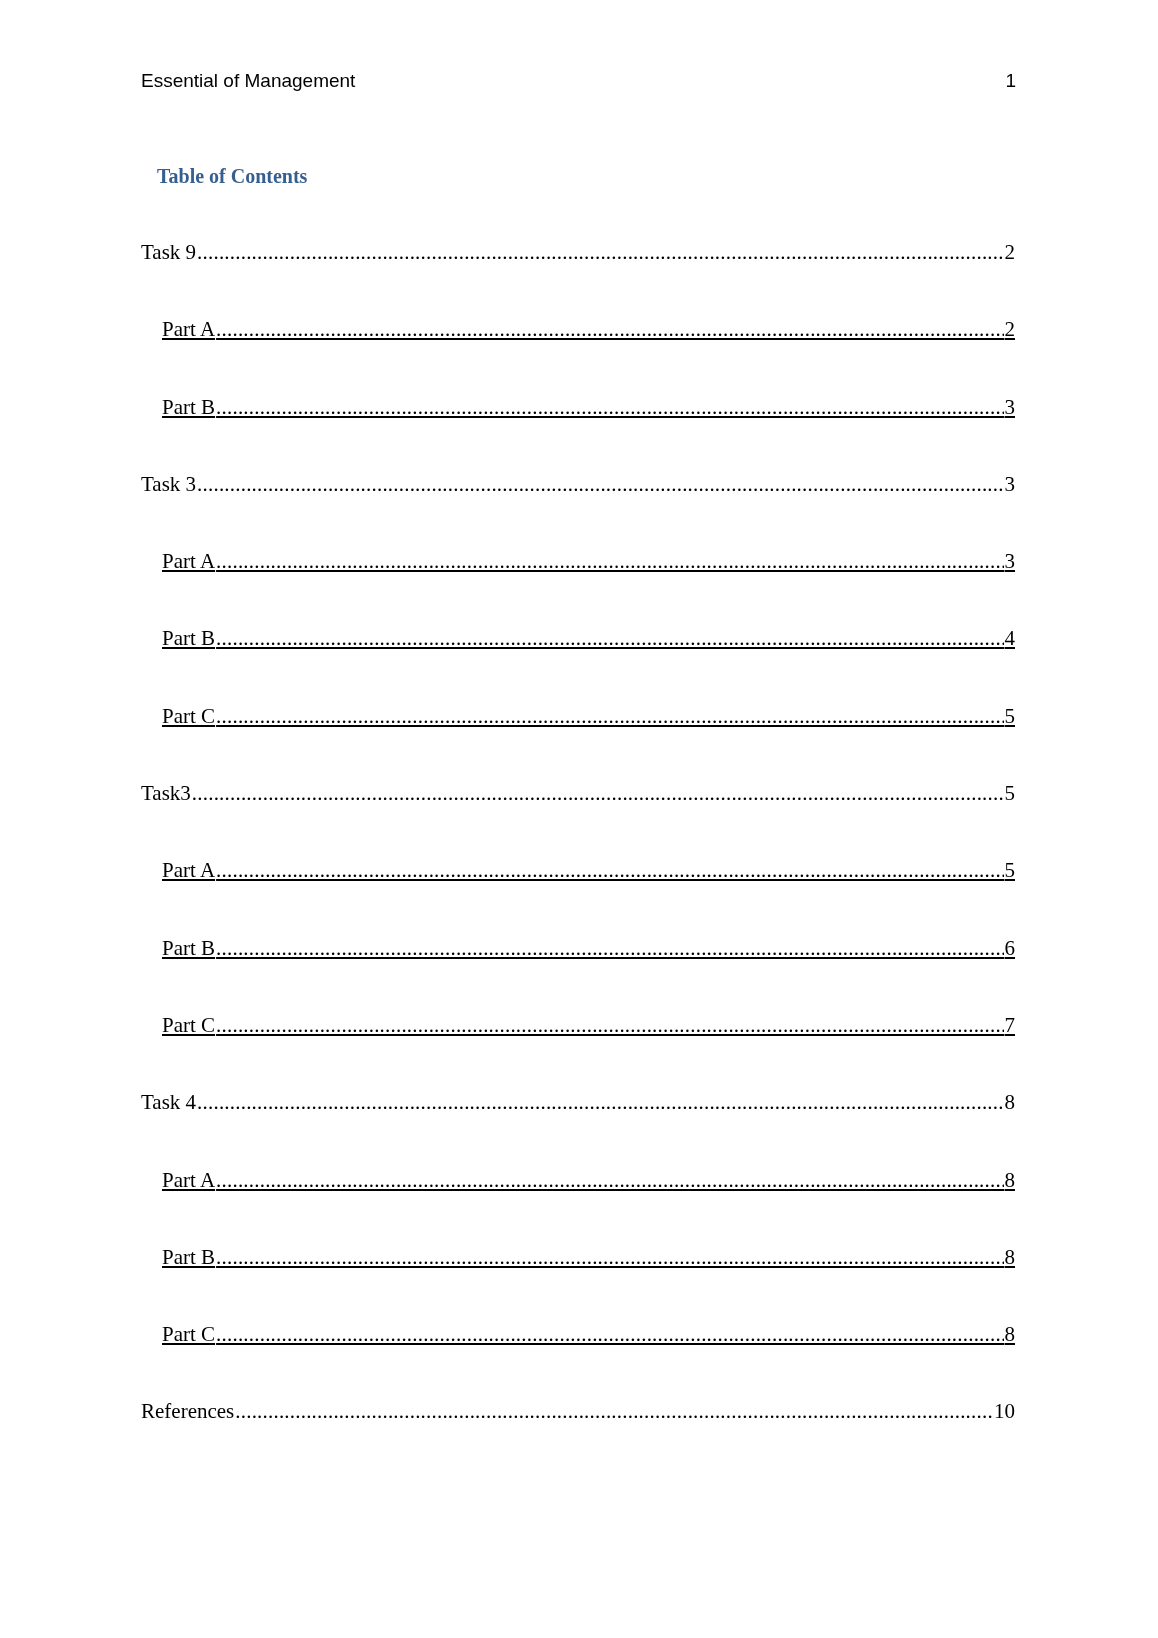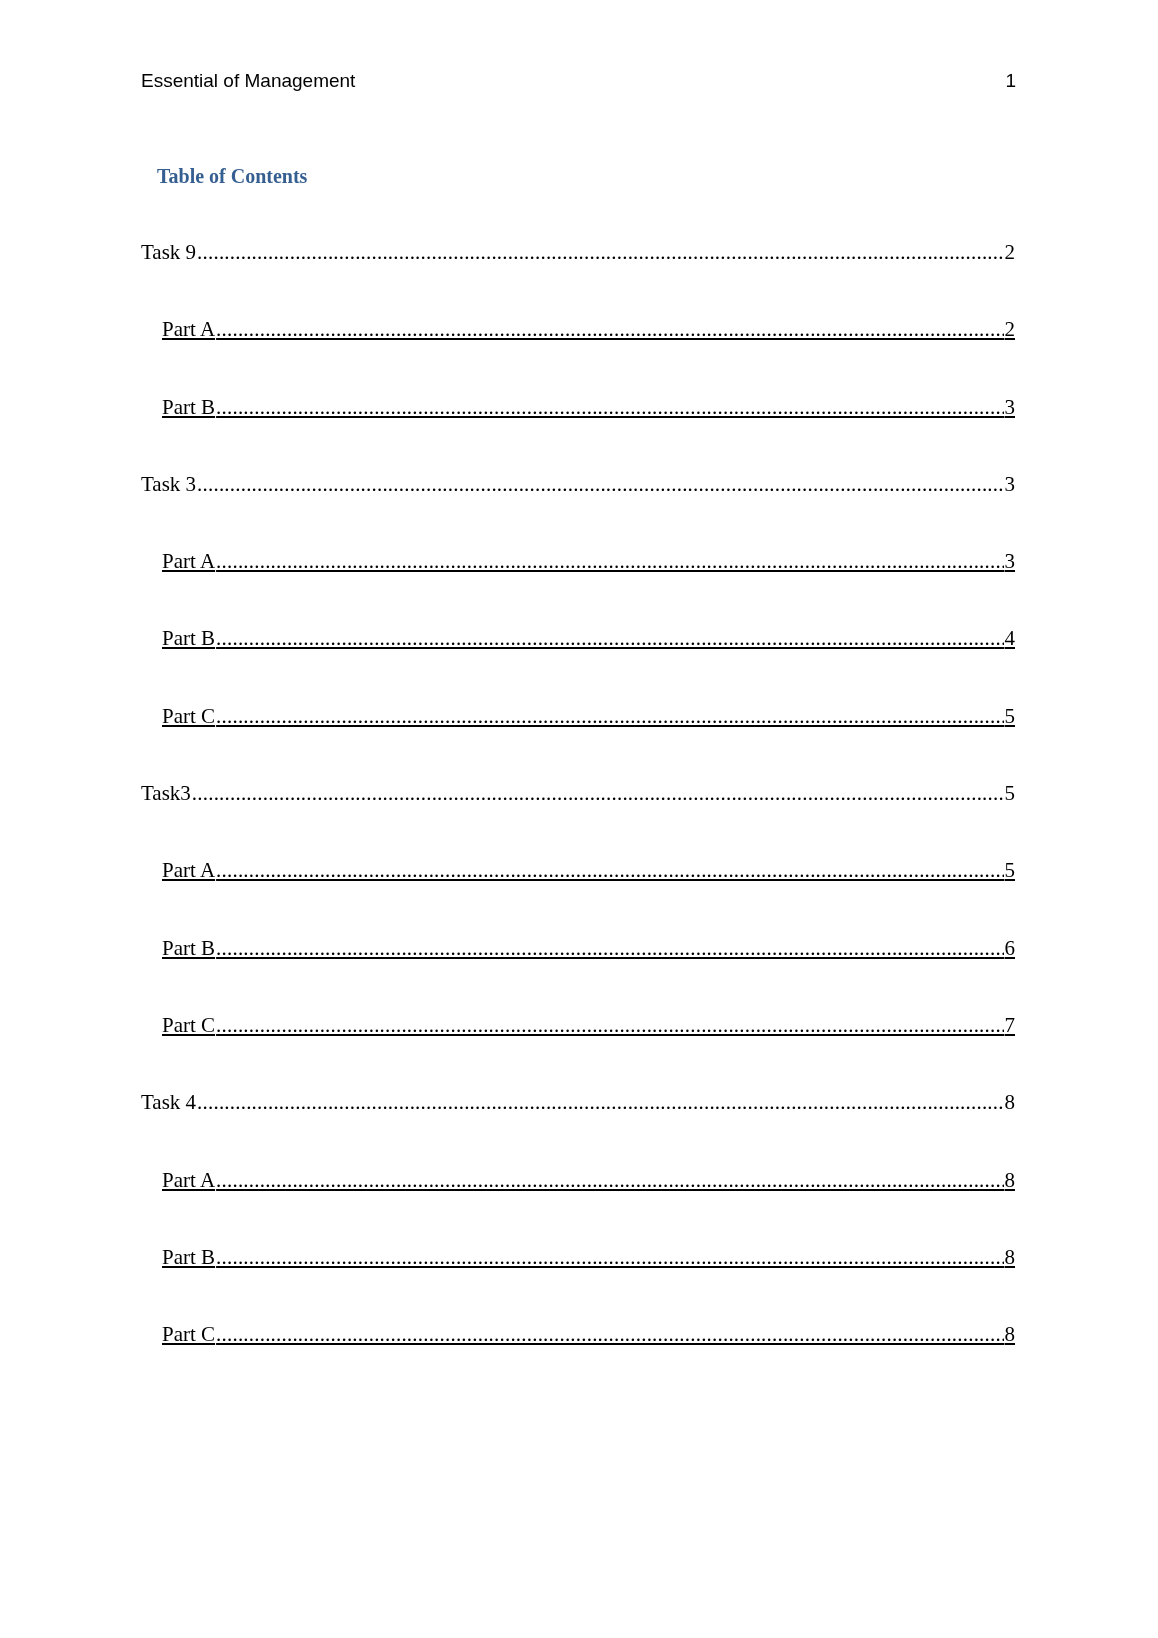--- a/index.html
+++ b/index.html
@@ -116,14 +116,19 @@
     <a class="toc-entry level-2">
       <span class="toc-label">Part B</span>
       <span class="toc-leader"></span>
       <span class="toc-page">8</span>
     </a>
     <a class="toc-entry level-2">
       <span class="toc-label">Part C</span>
       <span class="toc-leader"></span>
       <span class="toc-page">8</span>
     </a>
+    <a class="toc-entry level-1">
+      <span class="toc-label">References</span>
+      <span class="toc-leader"></span>
+      <span class="toc-page">10</span>
+    </a>
   </div>
 </div>
 
 </body></html>

